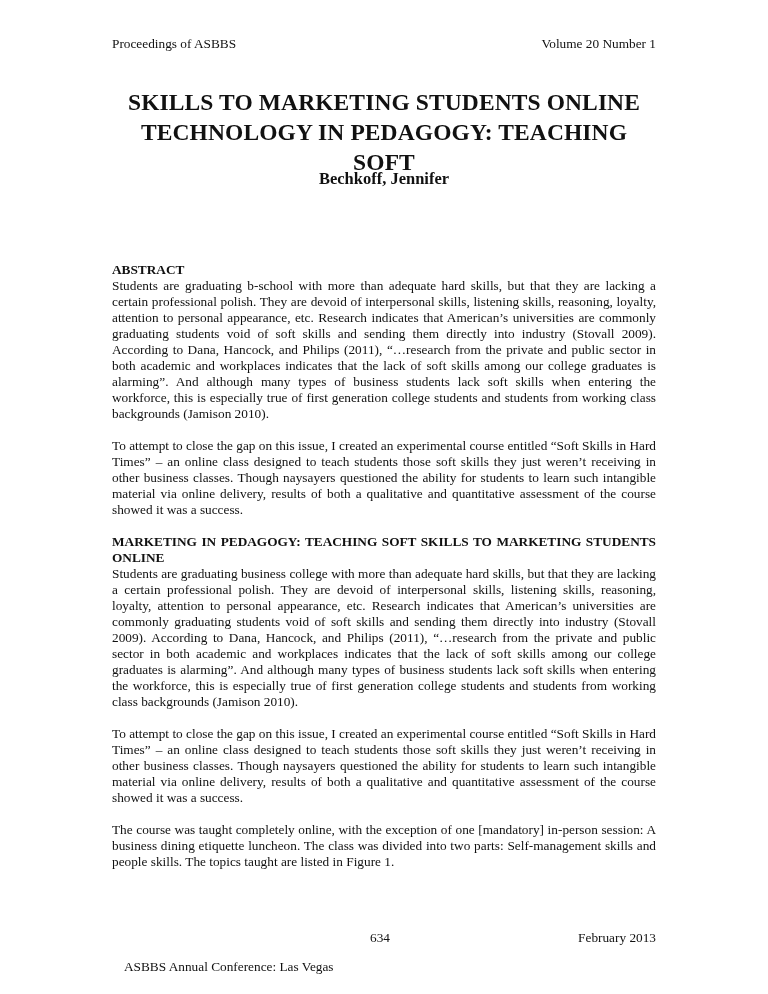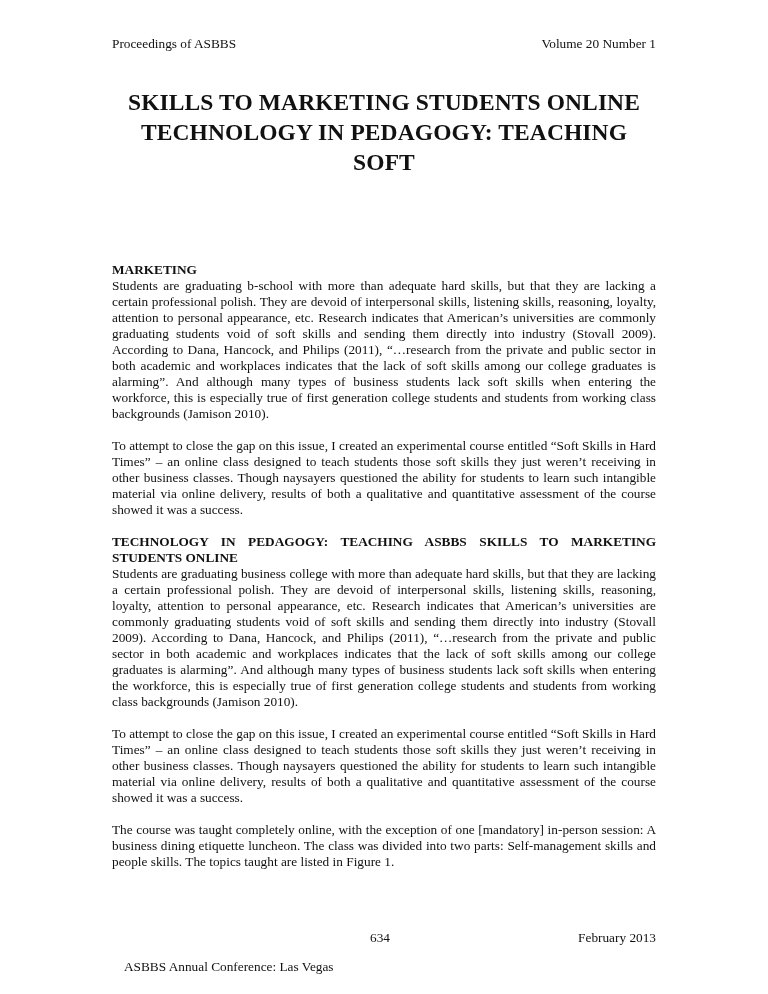--- a/index.html
+++ b/index.html
@@ -52,34 +52,35 @@
     <span>Proceedings of ASBBS</span>
     <span>Volume 20 Number 1</span>
   </div>
 
   <div class="title">
     <div>SKILLS TO MARKETING STUDENTS ONLINE</div>
     <div>TECHNOLOGY IN PEDAGOGY: TEACHING SOFT</div>
   </div>
 
   <div class="author-block">
+    <div>Bechkoff, Jennifer</div>
   </div>
 
   <div class="body">
     <section>
-      <h2>MARKETING</h2>
+      <h2>ABSTRACT</h2>
       <p class="italic">Students are graduating b-school with more than adequate hard skills, but that they are lacking a certain professional polish. They are devoid of interpersonal skills, listening skills, reasoning, loyalty, attention to personal appearance, etc. Research indicates that American’s universities are commonly graduating students void of soft skills and sending them directly into industry (Stovall 2009). According to Dana, Hancock, and Philips (2011), “…research from the private and public sector in both academic and workplaces indicates that the lack of soft skills among our college graduates is alarming”. And although many types of business students lack soft skills when entering the workforce, this is especially true of first generation college students and students from working class backgrounds (Jamison 2010).</p>
       <div class="gap"></div>
       <p class="italic">To attempt to close the gap on this issue, I created an experimental course entitled “Soft Skills in Hard Times” – an online class designed to teach students those soft skills they just weren’t receiving in other business classes. Though naysayers questioned the ability for students to learn such intangible material via online delivery, results of both a qualitative and quantitative assessment of the course showed it was a success.</p>
     </section>
 
     <div class="gap-sm"></div>
 
     <section>
-      <h2>TECHNOLOGY IN PEDAGOGY: TEACHING ASBBS SKILLS TO MARKETING STUDENTS ONLINE</h2>
+      <h2>MARKETING IN PEDAGOGY: TEACHING SOFT SKILLS TO MARKETING STUDENTS ONLINE</h2>
       <p>Students are graduating business college with more than adequate hard skills, but that they are lacking a certain professional polish. They are devoid of interpersonal skills, listening skills, reasoning, loyalty, attention to personal appearance, etc. Research indicates that American’s universities are commonly graduating students void of soft skills and sending them directly into industry (Stovall 2009). According to Dana, Hancock, and Philips (2011), “…research from the private and public sector in both academic and workplaces indicates that the lack of soft skills among our college graduates is alarming”. And although many types of business students lack soft skills when entering the workforce, this is especially true of first generation college students and students from working class backgrounds (Jamison 2010).</p>
       <div class="gap"></div>
       <p>To attempt to close the gap on this issue, I created an experimental course entitled “Soft Skills in Hard Times” – an online class designed to teach students those soft skills they just weren’t receiving in other business classes. Though naysayers questioned the ability for students to learn such intangible material via online delivery, results of both a qualitative and quantitative assessment of the course showed it was a success.</p>
     </section>
 
     <div class="gap-sm"></div>
 
     <section>
       <p>The course was taught completely online, with the exception of one [mandatory] in-person session: A business dining etiquette luncheon. The class was divided into two parts: Self-management skills and people skills.  The topics taught are listed in Figure 1.</p>
     </section>

